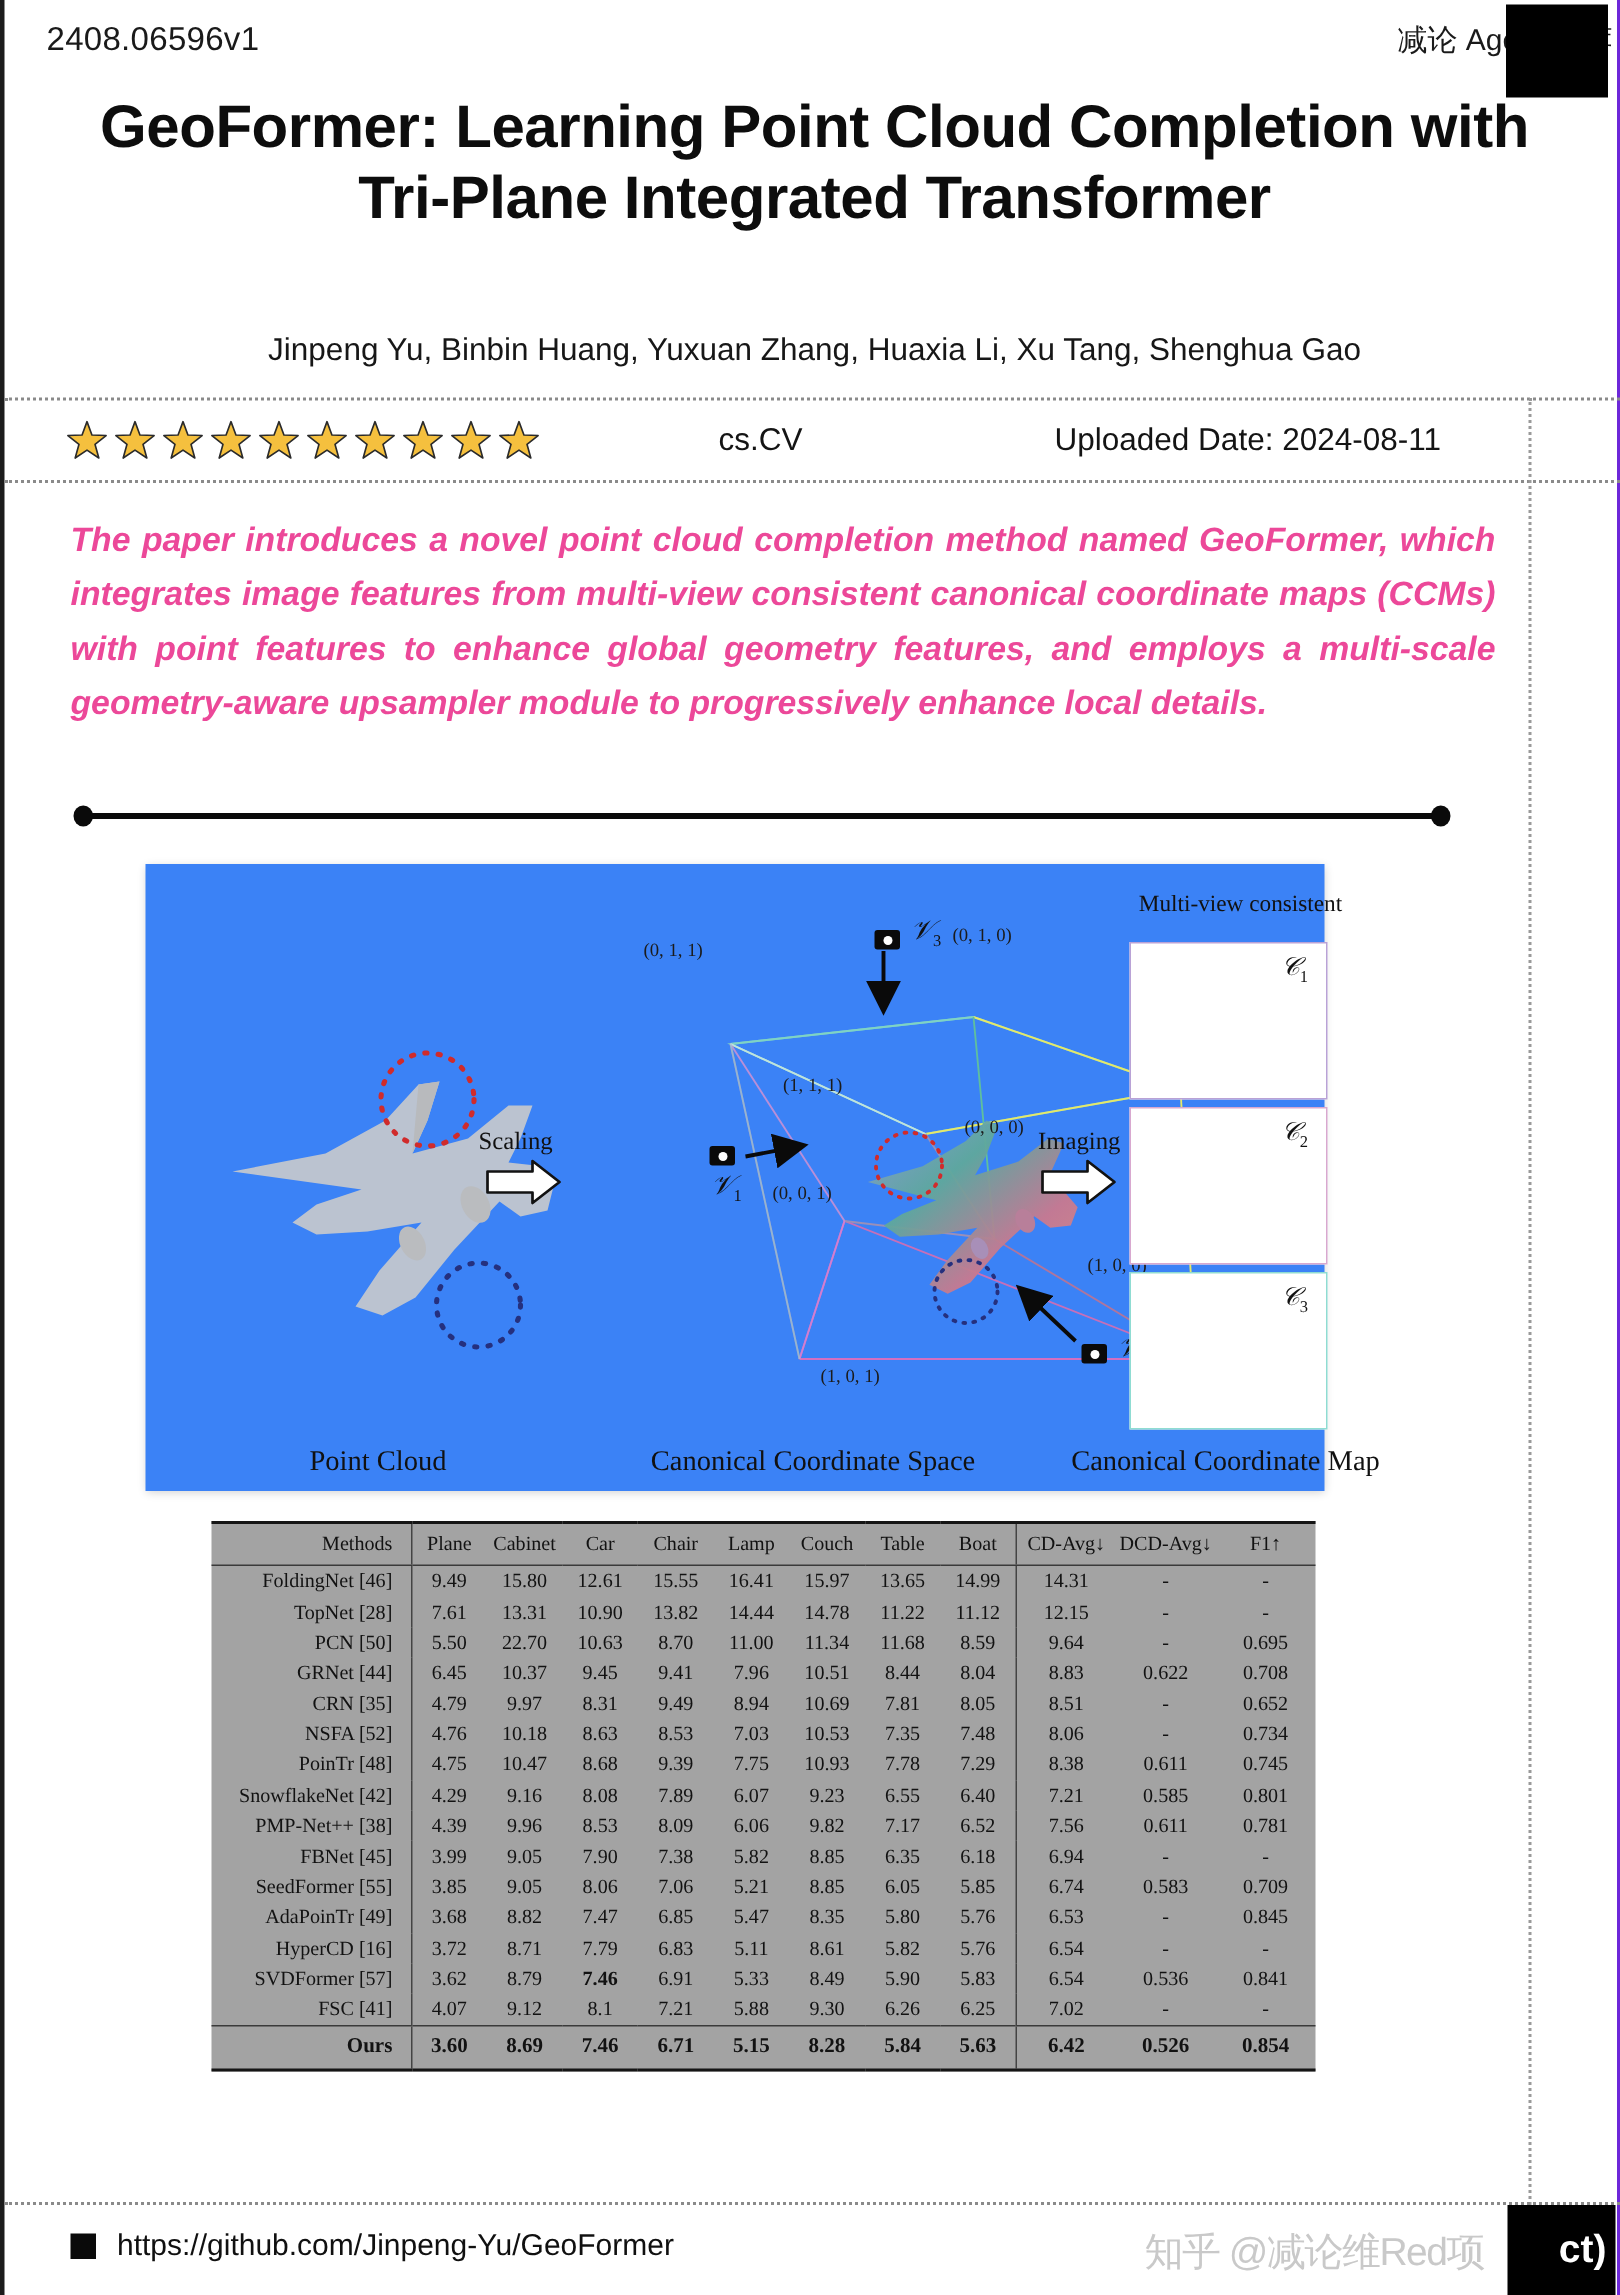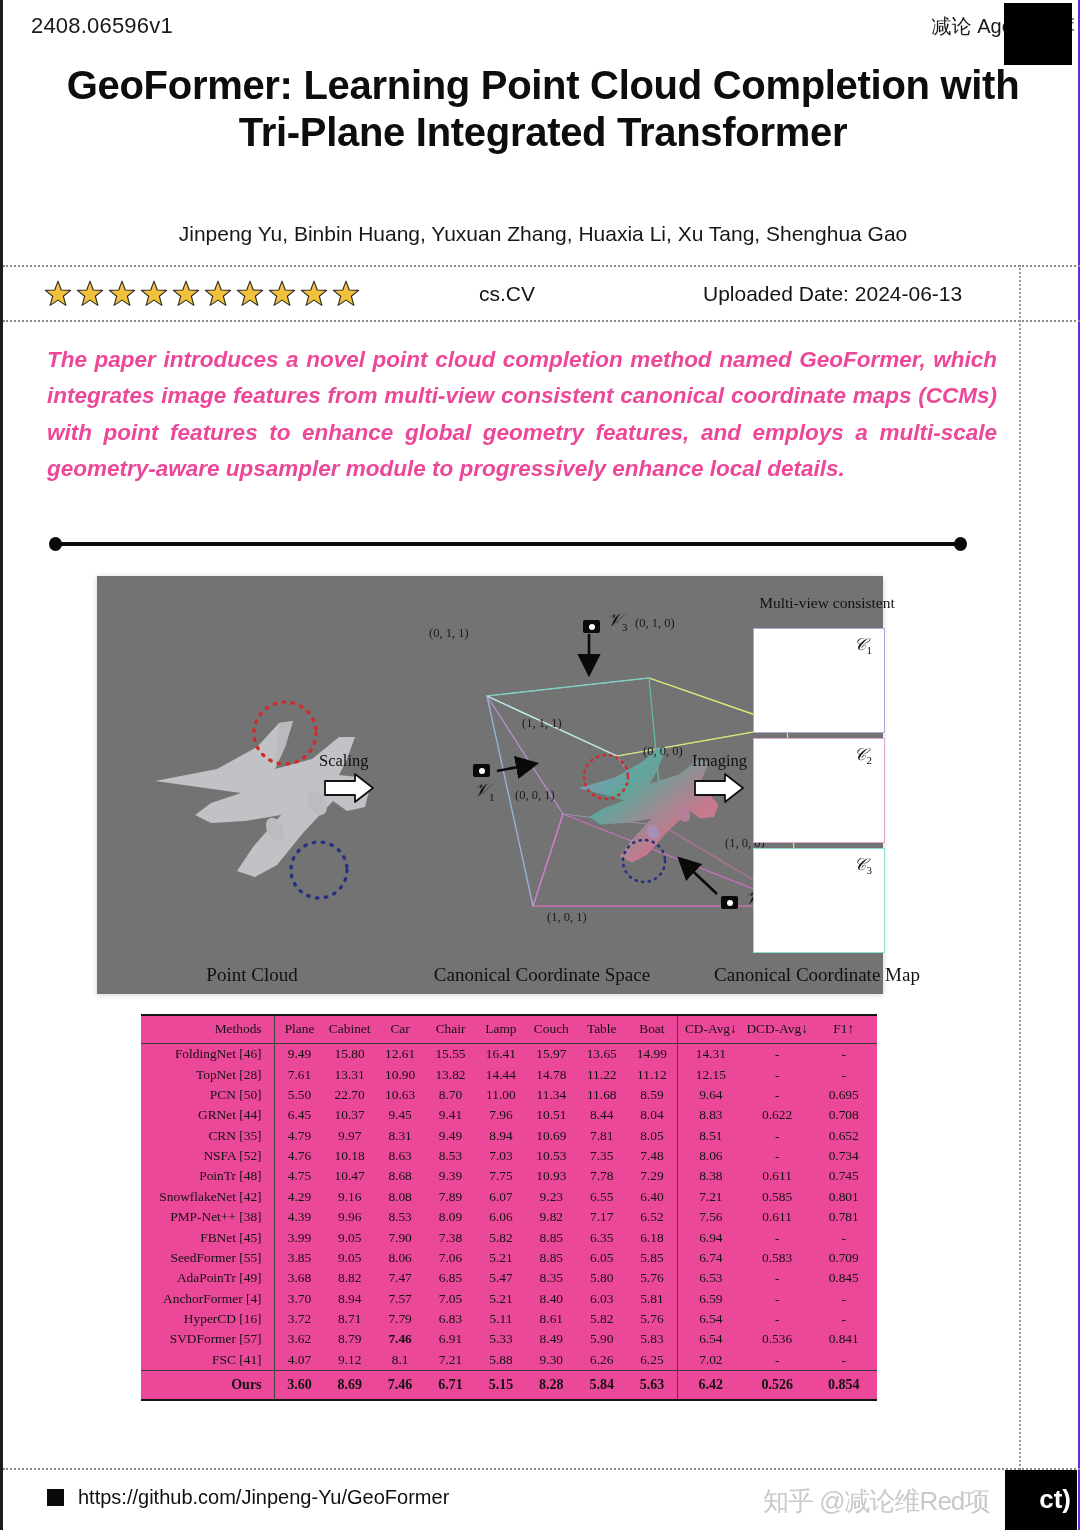--- a/index.html
+++ b/index.html
@@ -82,21 +82,21 @@
     position: absolute; top: 0px; width: 13px; height: 14px;
     background: #0a0a0a; border-radius: 50%;
   }
   .bar-div .dot.l { left: 0; }
   .bar-div .dot.r { right: 0; }
 
   
   .figure {
     position: absolute; left: 94px; top: 576px;
     width: 786px; height: 418px;
-    background: #737373;
+    background: #3b82f6;
     box-shadow: 0 1px 6px rgba(0,0,0,.18);
   }
   .fig-caption {
     position: absolute; bottom: 8px;
     font-family: "Liberation Serif", serif;
     font-size: 19px; color: #111; text-align: center;
   }
   .cap-1 { left: 20px;  width: 270px; }
   .cap-2 { left: 300px; width: 290px; }
   .cap-3 { left: 590px; width: 260px; text-align: center; }
@@ -143,21 +143,21 @@
   .coord {
     position: absolute; font-family: "Liberation Serif", serif;
     font-size: 12.5px; color: #1b1b1b; white-space: nowrap;
   }
 
   
   .table-wrap {
     position: absolute; left: 138px; top: 1014px;
     width: 736px;
     font-family: "Liberation Serif", serif;
-    background: #ec4899;
+    background: #a3a3a3;
   }
   table.results { border-collapse: collapse; width: 736px; }
   table.results th, table.results td {
     font-size: 13.4px; color: #121212;
     text-align: center; padding: 2.2px 0; white-space: nowrap;
   }
   table.results th { font-weight: normal; padding: 5px 0 6px; }
   .c-method { width: 132px; text-align: right !important; padding-right: 12px !important; }
   .col-g1 { border-left: 1px solid #444; }
   .col-g2 { border-left: 1px solid #444; }
@@ -241,21 +241,21 @@
           <polygon points="15.00,2.10 18.29,10.97 27.74,11.36 20.33,17.23 22.88,26.34 15.00,21.10 7.12,26.34 9.67,17.23 2.26,11.36 11.71,10.97" fill="#f5c03e" stroke="#2b2b2b" stroke-width="1.1" stroke-linejoin="round"></polygon>
         </svg>
         <svg class="star" viewBox="0 0 30 30">
           <polygon points="15.00,2.10 18.29,10.97 27.74,11.36 20.33,17.23 22.88,26.34 15.00,21.10 7.12,26.34 9.67,17.23 2.26,11.36 11.71,10.97" fill="#f5c03e" stroke="#2b2b2b" stroke-width="1.1" stroke-linejoin="round"></polygon>
         </svg>
         <svg class="star" viewBox="0 0 30 30">
           <polygon points="15.00,2.10 18.29,10.97 27.74,11.36 20.33,17.23 22.88,26.34 15.00,21.10 7.12,26.34 9.67,17.23 2.26,11.36 11.71,10.97" fill="#f5c03e" stroke="#2b2b2b" stroke-width="1.1" stroke-linejoin="round"></polygon>
         </svg>
       </div>
     <div class="cat">cs.CV</div>
-    <div class="upload">Uploaded Date: 2024-06-13</div>
+    <div class="upload">Uploaded Date: 2024-08-11</div>
   </div>
 
   <div class="abstract">The paper introduces a novel point cloud completion method named GeoFormer, which integrates image features from multi-view consistent canonical coordinate maps (CCMs) with point features to enhance global geometry features, and employs a multi-scale geometry-aware upsampler module to progressively enhance local details.</div>
 
   <div class="bar-div">
     <div class="dot l"></div>
     <div class="line"></div>
     <div class="dot r"></div>
   </div>
 
@@ -581,34 +581,20 @@
             <td class="w-num">6.85</td>
             <td class="w-num">5.47</td>
             <td class="w-num">8.35</td>
             <td class="w-num">5.80</td>
             <td class="w-num">5.76</td>
             <td class="col-g2 w-avg">6.53</td>
             <td class="w-avg">-</td>
             <td class="w-avg">0.845</td>
           </tr>
           <tr>
-            <td class="c-method">AnchorFormer [4]</td>
-            <td class="col-g1 w-num">3.70</td>
-            <td class="w-num">8.94</td>
-            <td class="w-num">7.57</td>
-            <td class="w-num">7.05</td>
-            <td class="w-num">5.21</td>
-            <td class="w-num">8.40</td>
-            <td class="w-num">6.03</td>
-            <td class="w-num">5.81</td>
-            <td class="col-g2 w-avg">6.59</td>
-            <td class="w-avg">-</td>
-            <td class="w-avg">-</td>
-          </tr>
-          <tr>
             <td class="c-method">HyperCD [16]</td>
             <td class="col-g1 w-num">3.72</td>
             <td class="w-num">8.71</td>
             <td class="w-num">7.79</td>
             <td class="w-num">6.83</td>
             <td class="w-num">5.11</td>
             <td class="w-num">8.61</td>
             <td class="w-num">5.82</td>
             <td class="w-num">5.76</td>
             <td class="col-g2 w-avg">6.54</td>

